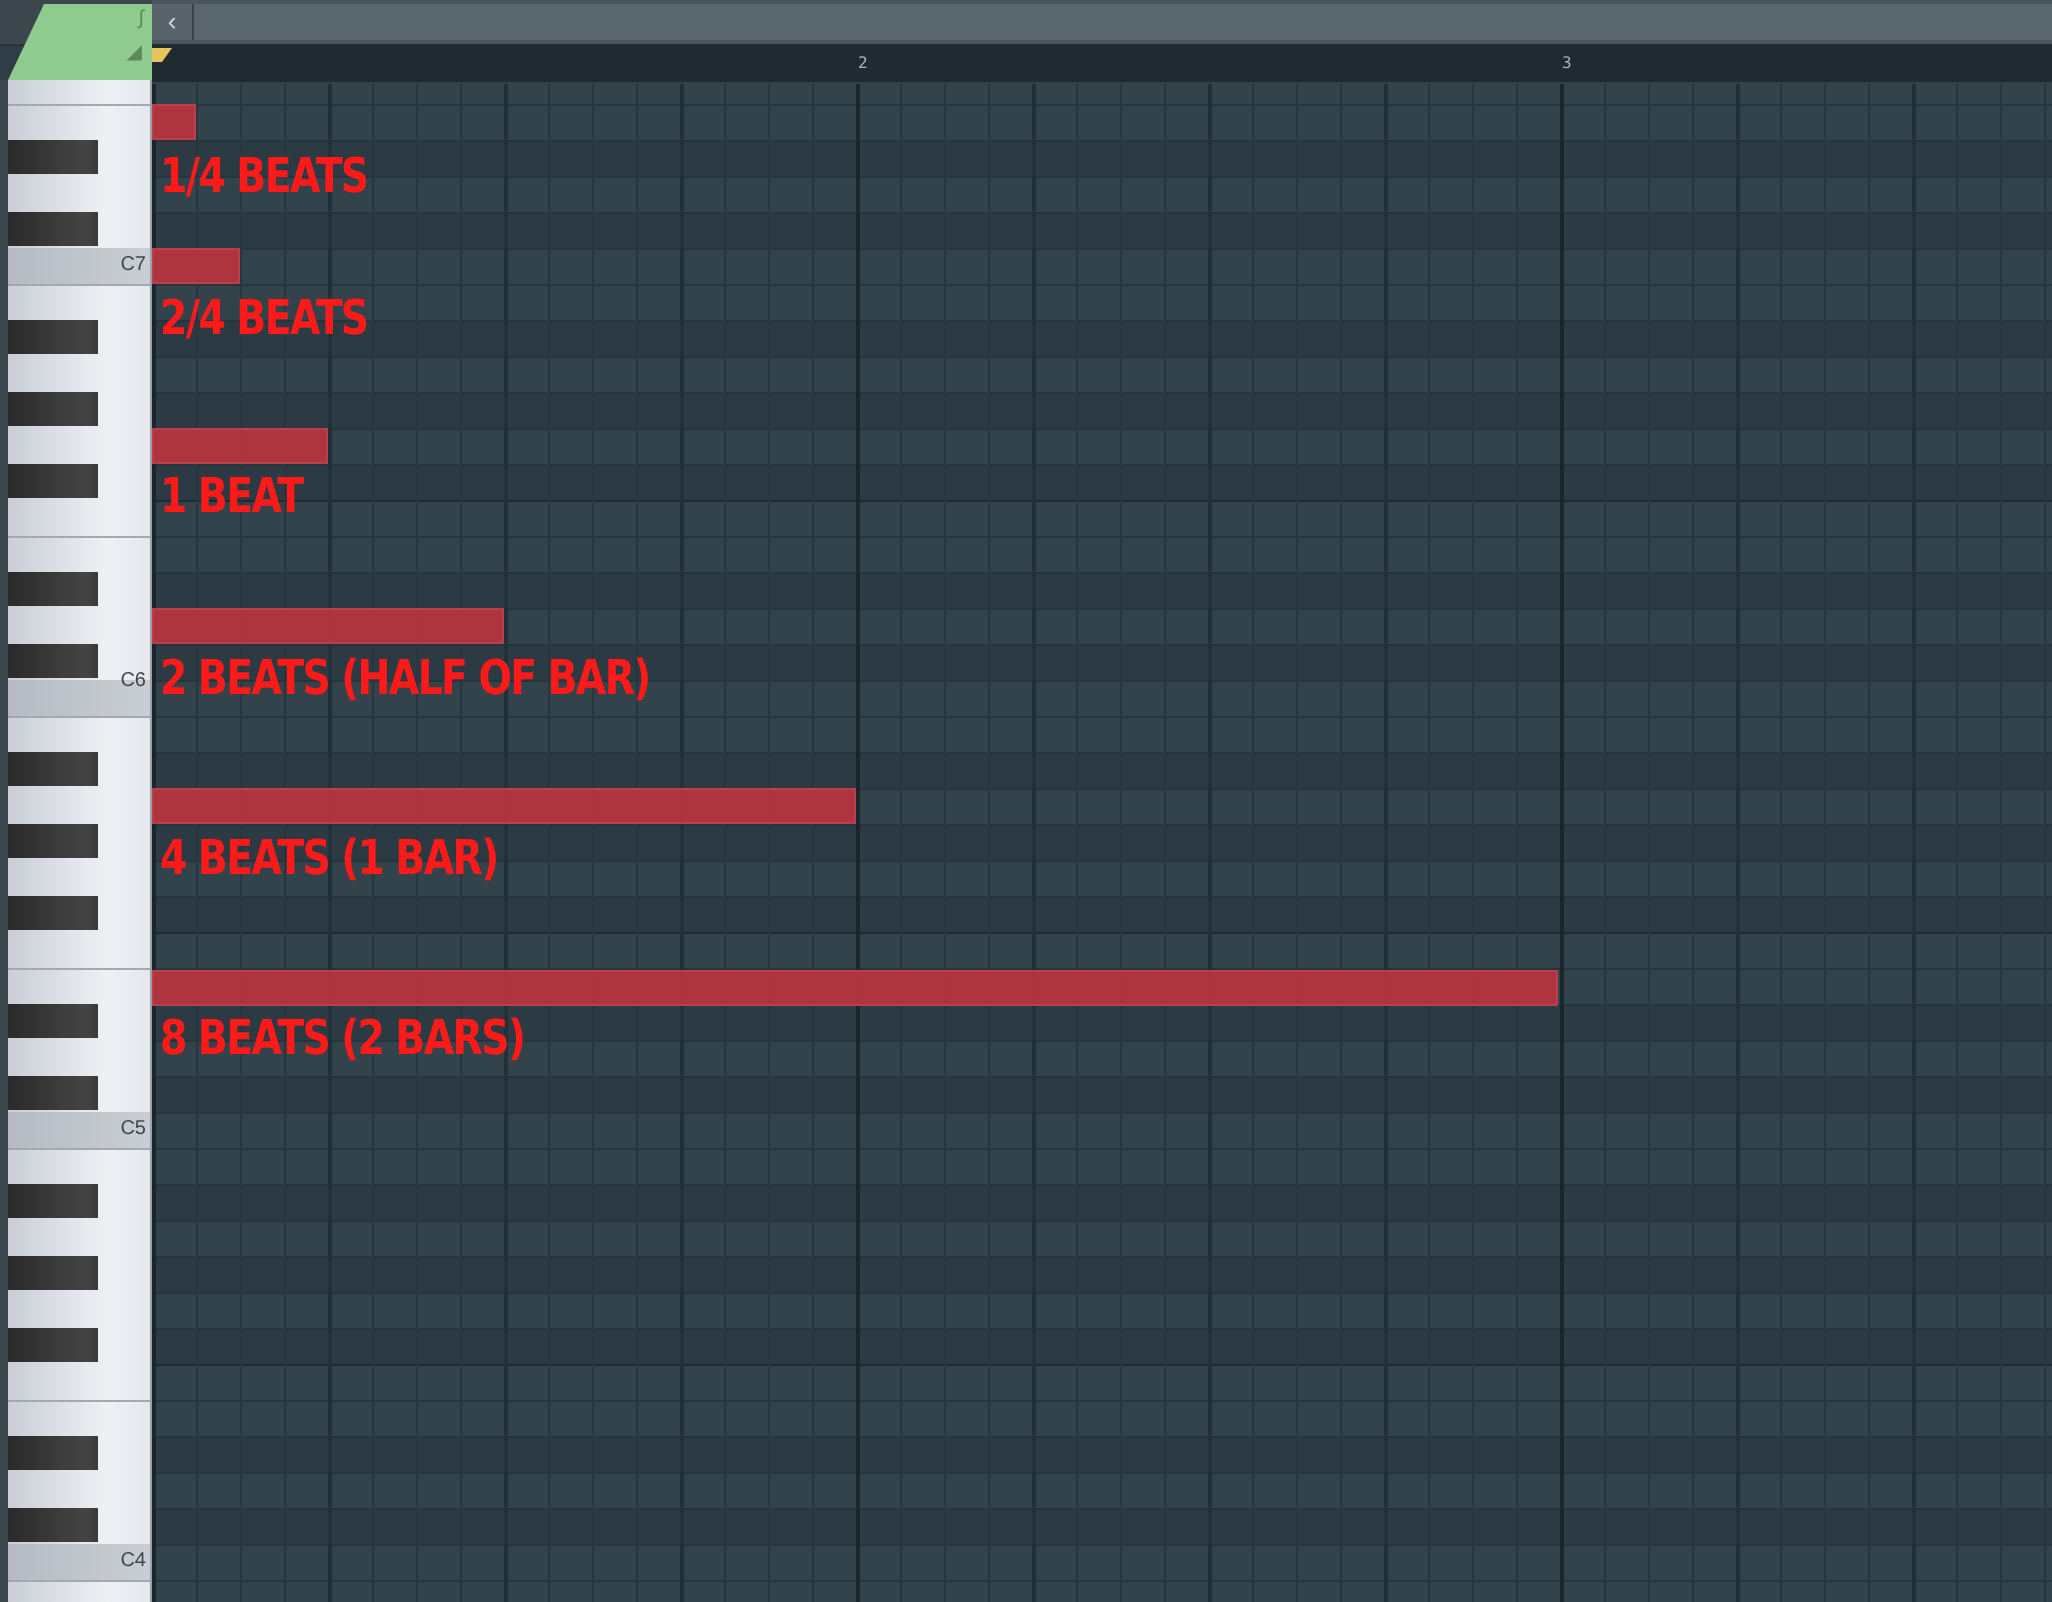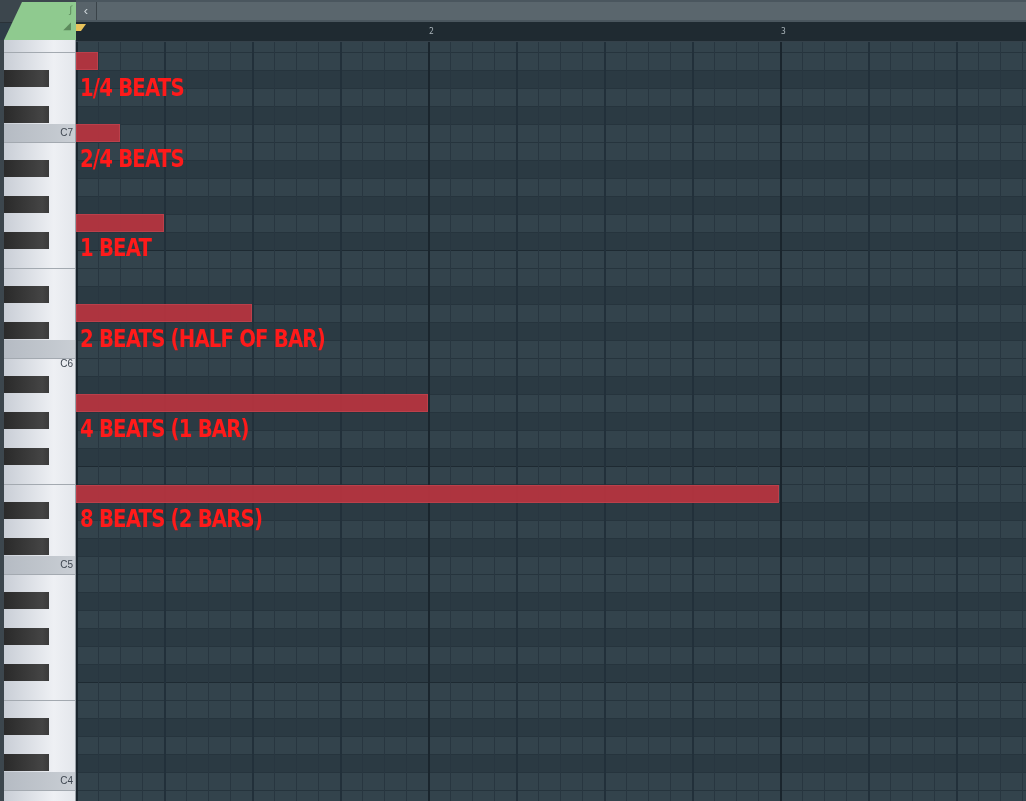--- a/index.html
+++ b/index.html
@@ -73,21 +73,21 @@
     <div class="bkey" style="top: 372px;"></div>
     <div class="bkey" style="top: 408px;"></div>
     <div class="bkey" style="top: 462px;"></div>
     <div class="bkey" style="top: 498px;"></div>
     <div class="bkey" style="top: 552px;"></div>
     <div class="bkey" style="top: 588px;"></div>
     <div class="bkey" style="top: 624px;"></div>
     <div class="bkey" style="top: 678px;"></div>
     <div class="bkey" style="top: 714px;"></div>
     <span class="c-label" style="top: 87px; position: absolute;">C7</span>
-    <span class="c-label" style="top: 318px; position: absolute;">C6</span>
+    <span class="c-label" style="top: 295px; position: absolute;">C6</span>
     <span class="c-label" style="top: 519px; position: absolute;">C5</span>
     <span class="c-label" style="top: 735px; position: absolute;">C4</span>
   </div>
 
 <div class="grid" id="grid">
     <div class="row white" style="top: -8px;"></div>
     <div class="row white" style="top: 10px;"></div>
     <div class="hline" style="top: 10px;"></div>
     <div class="row black" style="top: 28px;"></div>
     <div class="hline" style="top: 28px;"></div>

